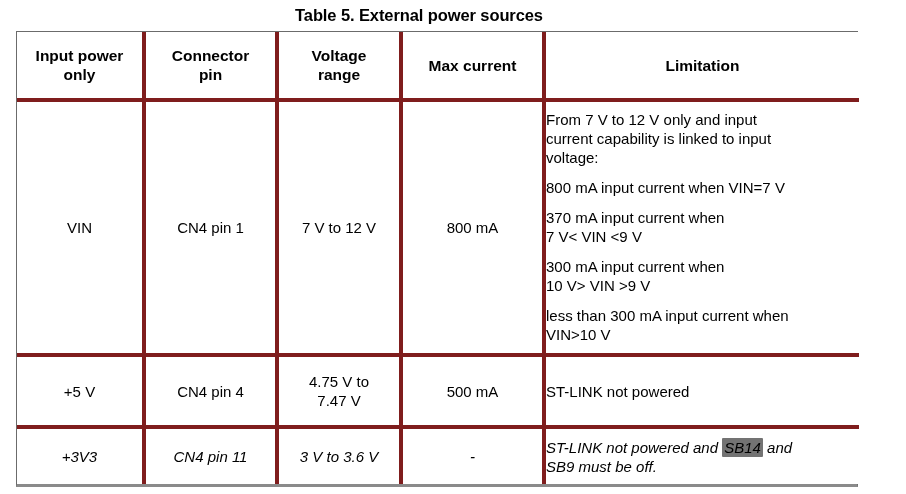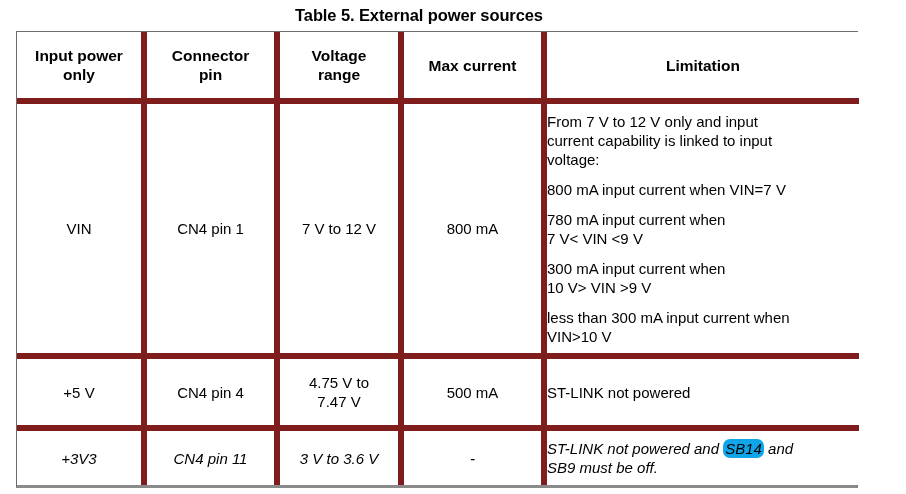--- a/index.html
+++ b/index.html
@@ -50,21 +50,21 @@
 
   table.power-table {
     width: 100%;
     border-collapse: collapse;
     table-layout: fixed;
     background: #ffffff;
   }
 
   table.power-table td,
   table.power-table th {
-    border: 6px solid #7f1d1d;
+    border: 4px solid #7f1d1d;
     vertical-align: middle;
     padding: 0;
     background: #ffffff;
   }
 
   
   table.power-table tr > :first-child { border-left: none; }
   table.power-table tr > :last-child  { border-right: none; }
   table.power-table thead tr:first-child > * { border-top: none; }
   table.power-table tbody tr:last-child > *  { border-bottom: none; }
@@ -110,23 +110,23 @@
   .row-5v  { height: 72px; }
   .row-3v3 { height: 57px; font-style: italic; }
 
   td.limitation.vin-cell {
     vertical-align: top;
     padding-top: 8px;
   }
 
   
   .hl {
-    background: #0ea5e9;
+    background: #737373;
     padding: 1px 2px 1px 2px;
-    border-radius: 7px;
+    border-radius: 1px;
   }
 </style>
 </head>
 <body>
 
 <div id="page">
 
   <div class="table-title">Table 5. External power sources</div>
 
   <div class="table-wrap">
@@ -184,21 +184,21 @@
                 <span class="l">From 7 V to 12 V only and input</span>
                 <span class="l">current capability is linked to input</span>
                 <span class="l">voltage:</span>
               </p>
 
               <p class="lim-para">
                 <span class="l">800 mA input current when VIN=7 V</span>
               </p>
 
               <p class="lim-para">
-                <span class="l">780 mA input current when</span>
+                <span class="l">370 mA input current when</span>
                 <span class="l">7 V&lt; VIN &lt;9 V</span>
               </p>
 
               <p class="lim-para">
                 <span class="l">300 mA input current when</span>
                 <span class="l">10 V&gt; VIN &gt;9 V</span>
               </p>
 
               <p class="lim-para">
                 <span class="l">less than 300 mA input current when</span>

